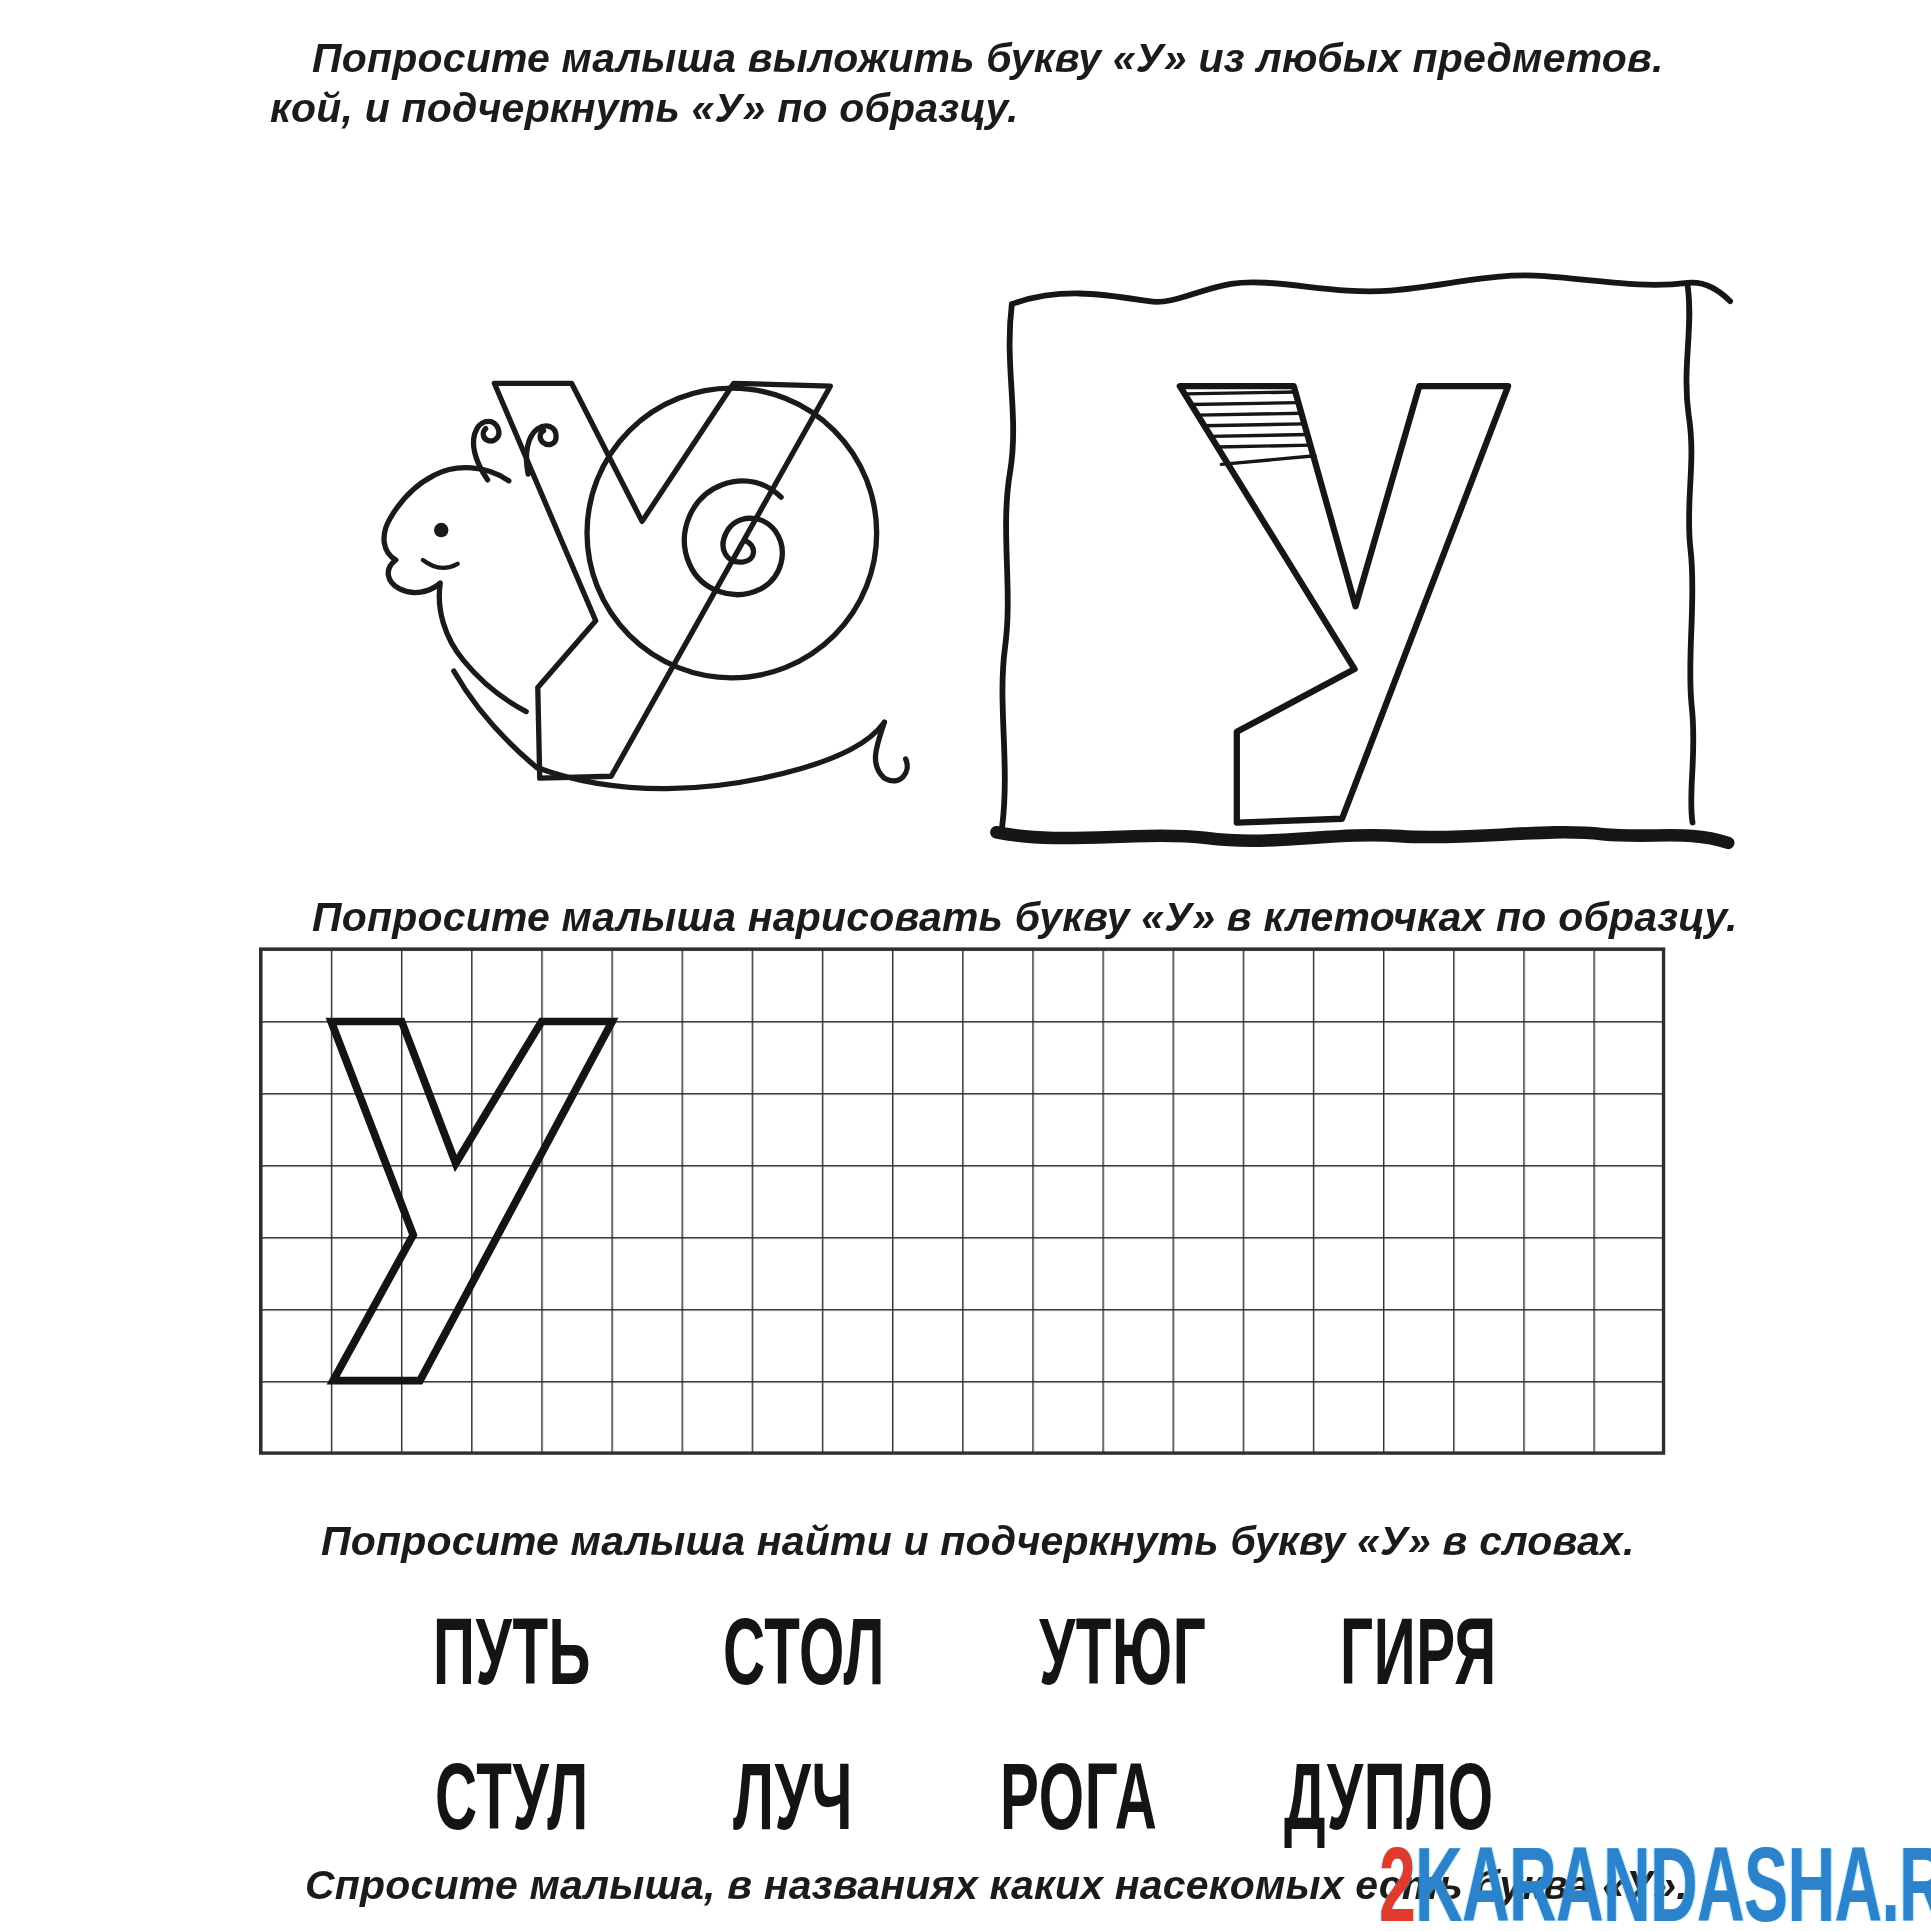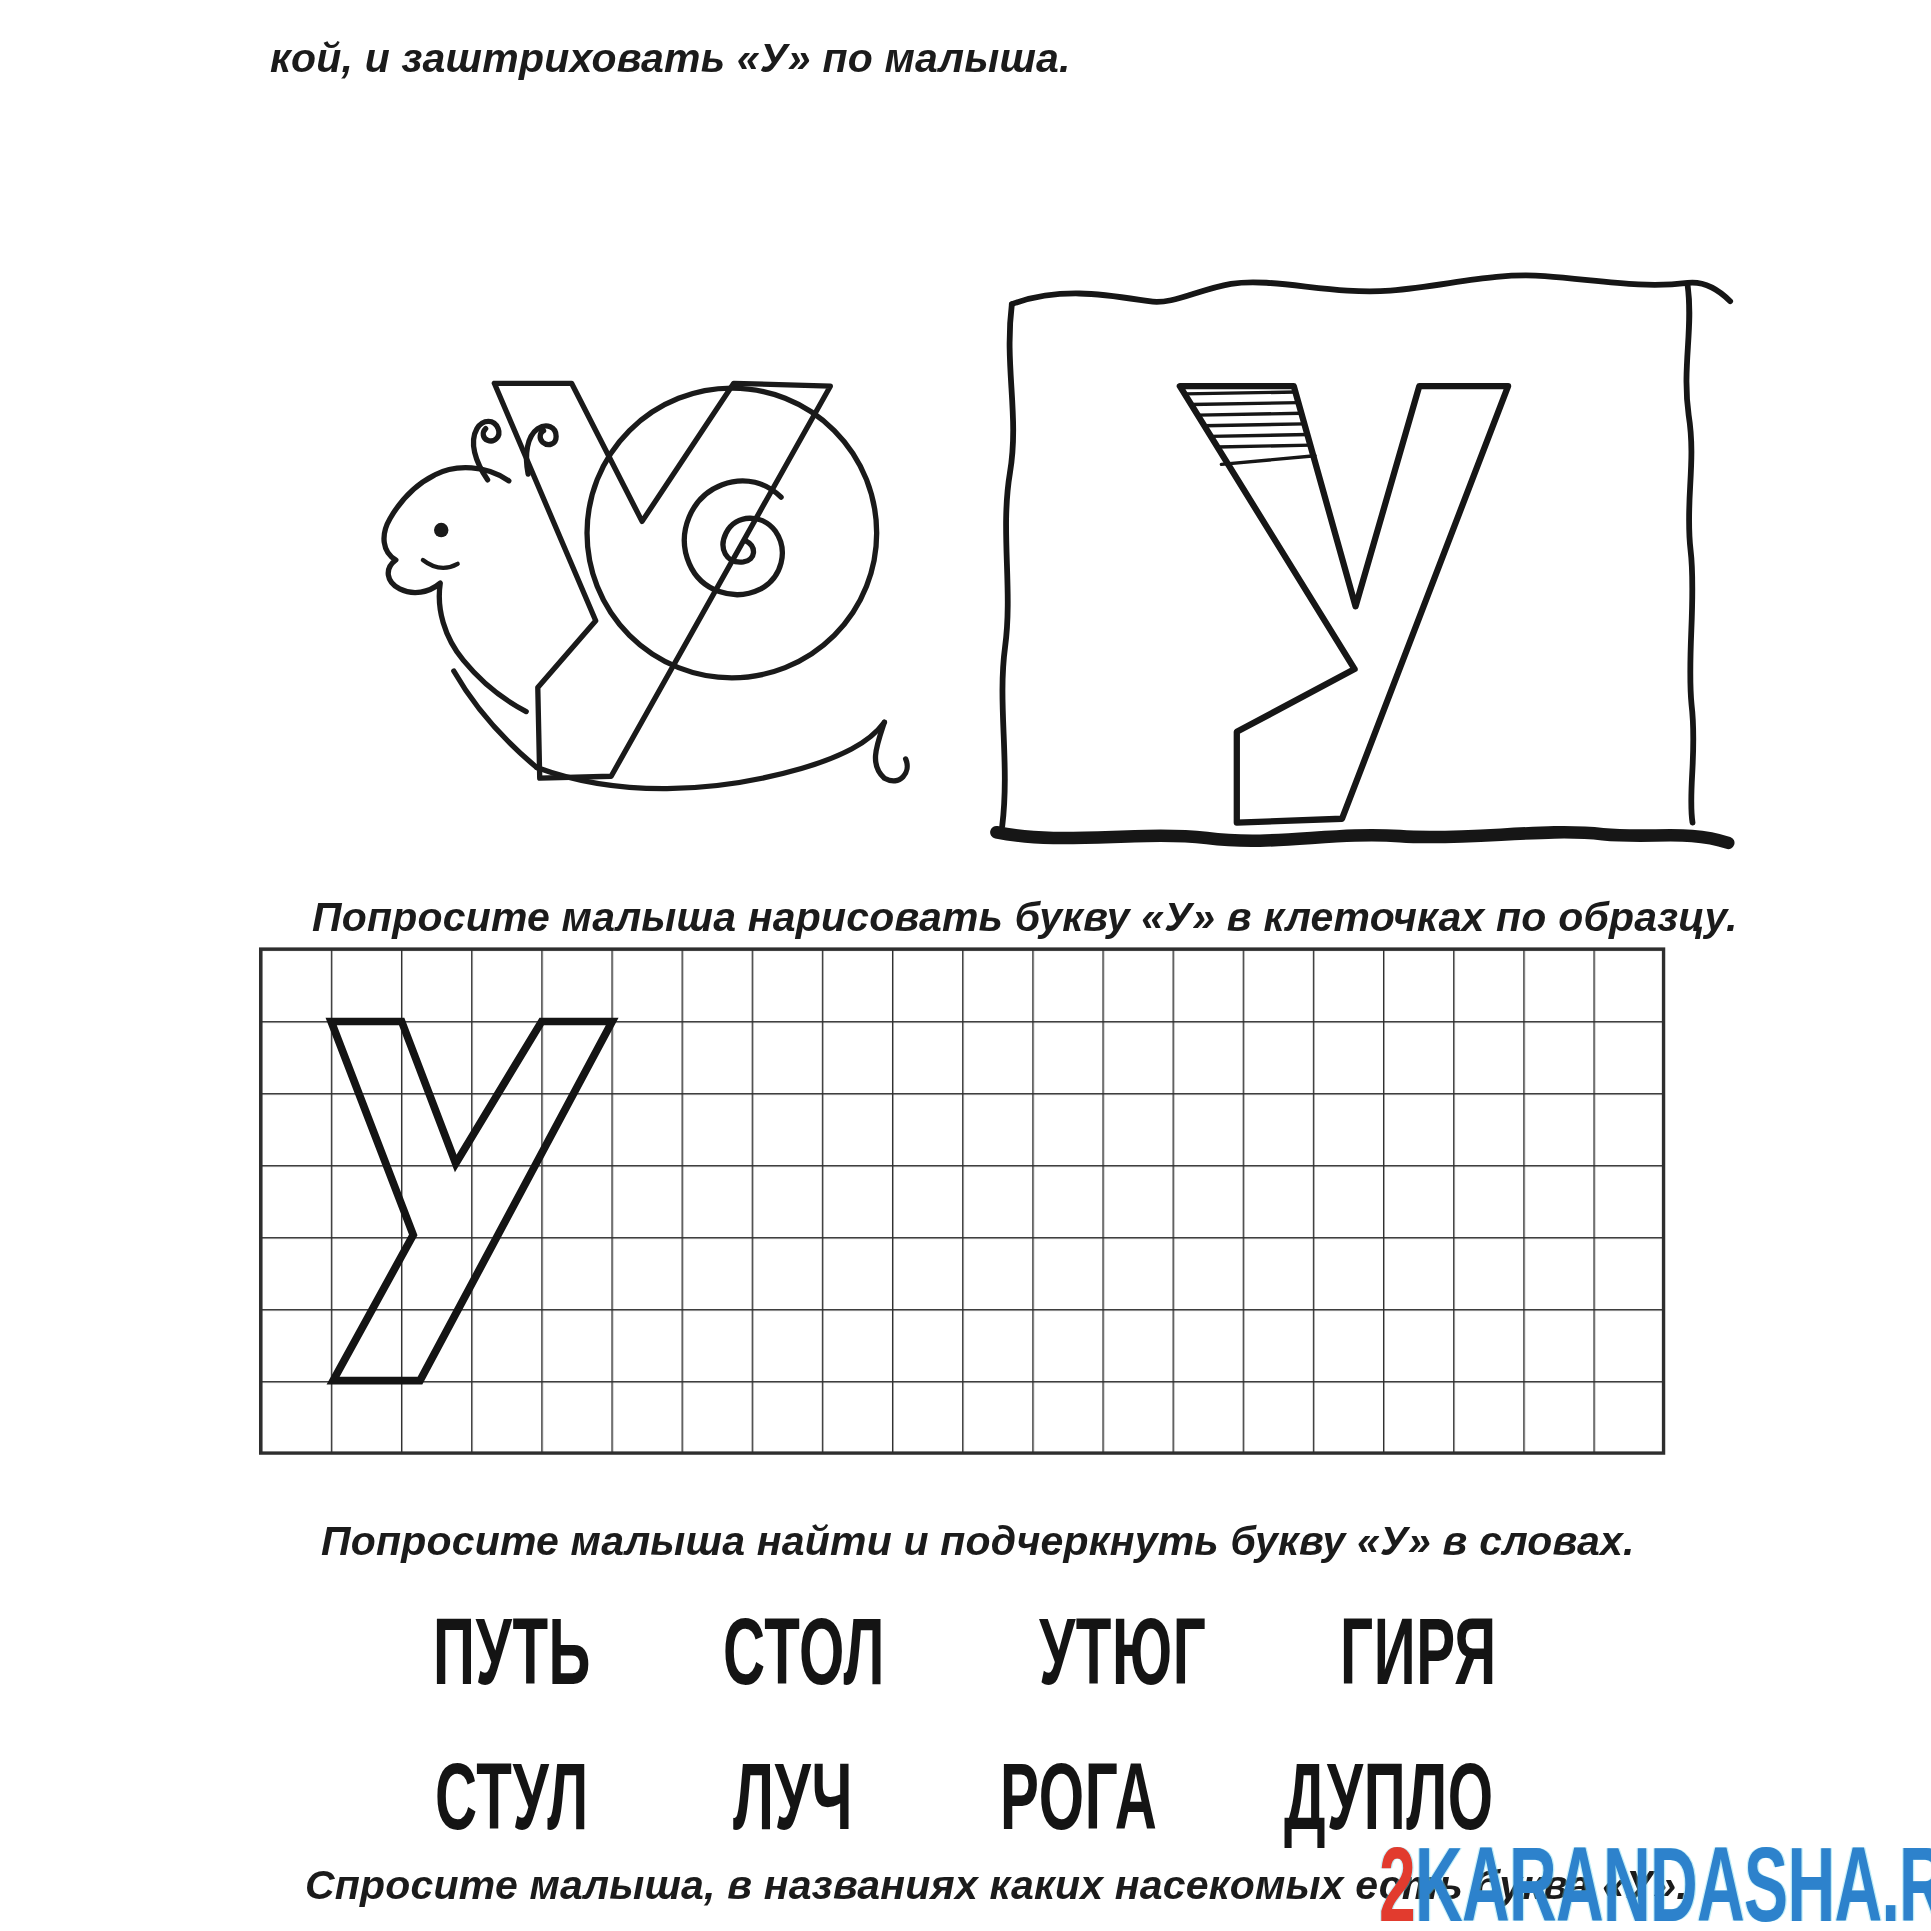--- a/index.html
+++ b/index.html
@@ -101,21 +101,22 @@
       <path d="M 72.65 0 H 0 V 74.571" fill="none" stroke="#2e2e2e" stroke-width="3"></path>
     </pattern>
   </defs>
   <g>
     <rect x="270" y="983" width="1453" height="522" fill="url(#gridcell)" stroke="#2e2e2e" stroke-width="3.5"></rect>
     <polygon fill="none" stroke="#141414" stroke-width="8" stroke-linejoin="miter" points="343,1058 416,1058 472,1205 561,1058 634,1058 435,1430 345,1430 428,1279"></polygon>
   </g>
 </svg>
 
 <div class="instr" style="left:270px;top:33px;">
-  <div class="para-line">кой, и заштриховать «У» по малыша.</div>
+  <div class="para-line indent">Попросите малыша выложить букву «У» из любых предметов.</div>
+  <div class="para-line">кой, и подчеркнуть «У» по образцу.</div>
 </div>
 
 <div class="instr" style="left:312px;top:892px;">Попросите малыша нарисовать букву «У» в клеточках по образцу.</div>
 
 <div class="instr" style="left:305px;top:1516px;margin-left:16px;">Попросите малыша найти и подчеркнуть букву «У» в словах.</div>
 
 <div>
   <span class="word" style="left:433px;top:1605px;">ПУТЬ</span>
   <span class="word" style="left:723px;top:1605px;">СТОЛ</span>
   <span class="word" style="left:1039px;top:1605px;">УТЮГ</span>

